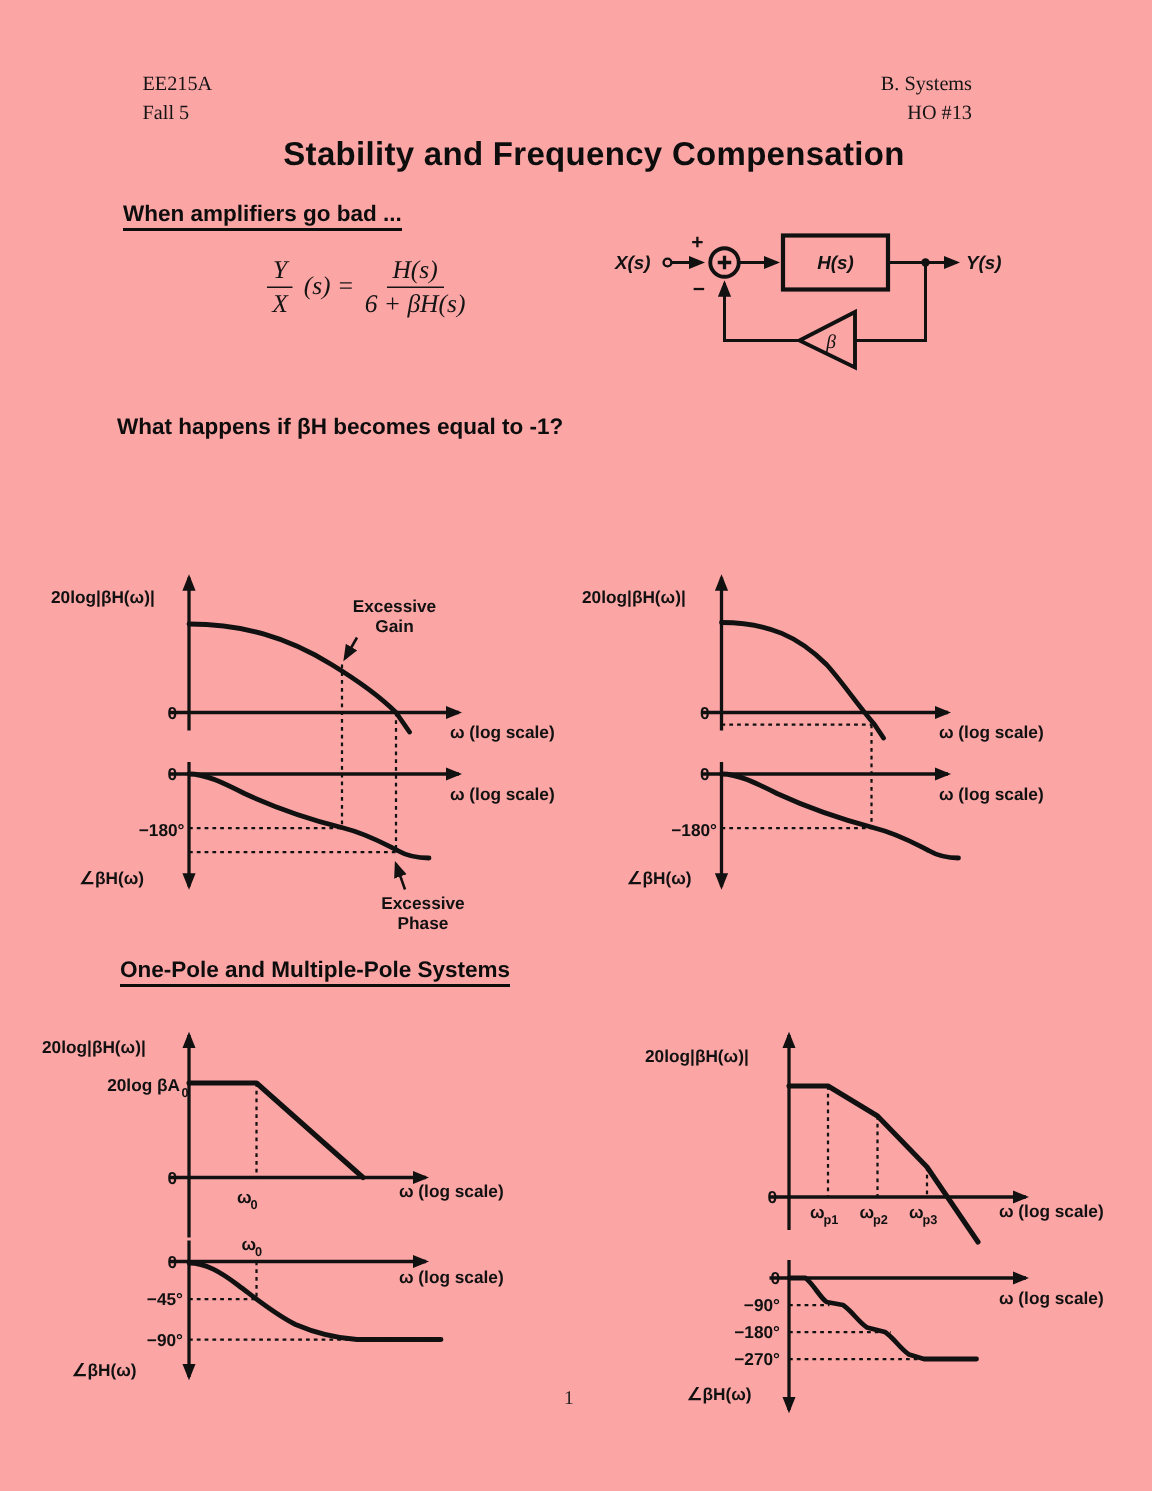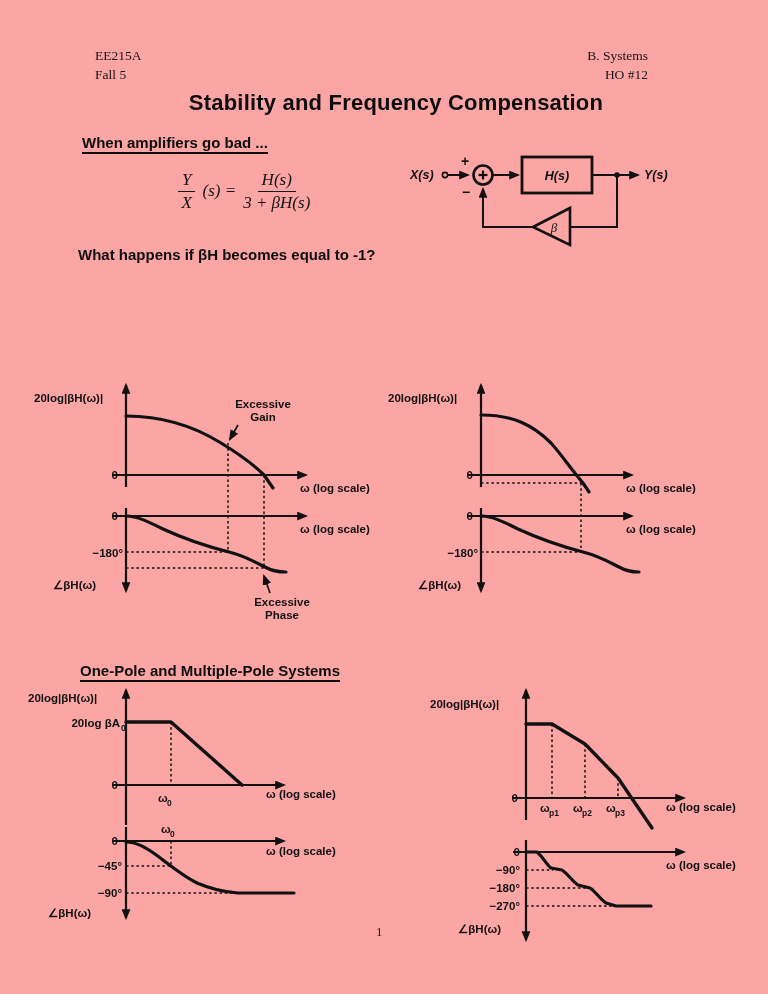--- a/index.html
+++ b/index.html
@@ -35,38 +35,38 @@
 <body>
 
 <div class="page">
 
   <div class="abs hdr" style="left:95px;top:47px;">
     <div>EE215A</div>
     <div>Fall 5</div>
   </div>
   <div class="abs hdr hdr-right" style="left:500px;top:47px;width:148px;">
     <div>B. Systems</div>
-    <div>HO #12</div>
+    <div>HO #13</div>
   </div>
 
   <div class="abs title">Stability and Frequency Compensation</div>
 
   <div class="abs h2" style="left:82px;top:134px;">
     <span>When amplifiers go bad ...</span>
   </div>
 
   <div class="abs equation" style="left:178px;top:170px;">
     <div class="frac">
       <span class="num">Y</span>
       <span class="den">X</span>
     </div>
     <span>(s) =</span>
     <div class="frac">
       <span class="num">H(s)</span>
-      <span class="den">3 + βH(s)</span>
+      <span class="den">6 + βH(s)</span>
     </div>
   </div>
 
   <svg class="abs" style="left:402px;top:148px;" width="300" height="105" viewBox="0 0 300 105">
     <defs>
       <marker id="arrBD" viewBox="0 0 10 8" refX="8" refY="4" markerWidth="11" markerHeight="9" markerUnits="userSpaceOnUse" orient="auto">
           <path d="M0,0 L10,4 L0,8 Z" fill="#111"></path>
         </marker>
     </defs>
     <text class="bdt" x="8" y="31">X(s)</text>
@@ -82,21 +82,21 @@
     <text class="bdt" x="155" y="31.5" text-anchor="middle">H(s)</text>
     <line class="bd" x1="190" y1="27" x2="236" y2="27" stroke-width="2" marker-end="url(#arrBD)"></line>
     <circle cx="215" cy="27" r="2.8" fill="#111"></circle>
     <text class="bdt" x="242" y="31">Y(s)</text>
     <polyline class="bd" points="215,27 215,79 168,79" stroke-width="2"></polyline>
     <polygon class="bd" points="168,60 168,97 131,79" stroke-width="2.6" fill="#fff"></polygon>
     <text class="bdb" x="152" y="84" text-anchor="middle">β</text>
     <path class="bd" d="M131,79 L81,79 L81,41" stroke-width="2" marker-end="url(#arrBD)"></path>
   </svg>
 
-  <div class="abs question" style="left:78px;top:246px;">What happens if βH becomes equal to -1?</div>
+  <div class="abs question" style="left:78px;top:276px;">What happens if βH becomes equal to -1?</div>
 
   <svg class="abs" style="left:20px;top:375px;" width="360" height="250" viewBox="0 0 360 250">
     <defs>
       <marker id="arrTL" viewBox="0 0 10 8" refX="8" refY="4" markerWidth="11" markerHeight="9" markerUnits="userSpaceOnUse" orient="auto">
           <path d="M0,0 L10,4 L0,8 Z" fill="#111"></path>
         </marker>
     </defs>
 
     <line class="axl" x1="106" y1="112" x2="106" y2="10" marker-end="url(#arrTL)"></line>
     <line class="axl" x1="93" y1="100" x2="286" y2="100" marker-end="url(#arrTL)"></line>
@@ -141,21 +141,21 @@
     <line class="axl" x1="101" y1="133" x2="101" y2="216" marker-end="url(#arrTR)"></line>
     <line class="axl" x1="88" y1="141" x2="252" y2="141" marker-end="url(#arrTR)"></line>
     <text class="plbl" x="93" y="145" text-anchor="end">0</text>
     <path class="crv" d="M101,141 C112,141 124,147 138,154 C164,166 184,172 203,177 C219,181 229,187 239,192 C246,196 252,197 259,197"></path>
     <text class="plbl" x="98" y="182" text-anchor="end">−180°</text>
     <line class="dot" x1="101" y1="177" x2="201" y2="177"></line>
     <text class="plbl" x="38" y="214">∠βH(ω)</text>
     <text class="plbl" x="246" y="158">ω (log scale)</text>
   </svg>
 
-  <div class="abs h2" style="left:80px;top:638px;margin-top:24px;">
+  <div class="abs h2" style="left:80px;top:638px;">
     <span>One-Pole and Multiple-Pole Systems</span>
   </div>
 
   <svg class="abs" style="left:20px;top:680px;" width="360" height="268" viewBox="0 0 360 268">
     <defs>
       <marker id="arrBL" viewBox="0 0 10 8" refX="8" refY="4" markerWidth="11" markerHeight="9" markerUnits="userSpaceOnUse" orient="auto">
           <path d="M0,0 L10,4 L0,8 Z" fill="#111"></path>
         </marker>
     </defs>
     <line class="axl" x1="106" y1="145" x2="106" y2="10" marker-end="url(#arrBL)"></line>

